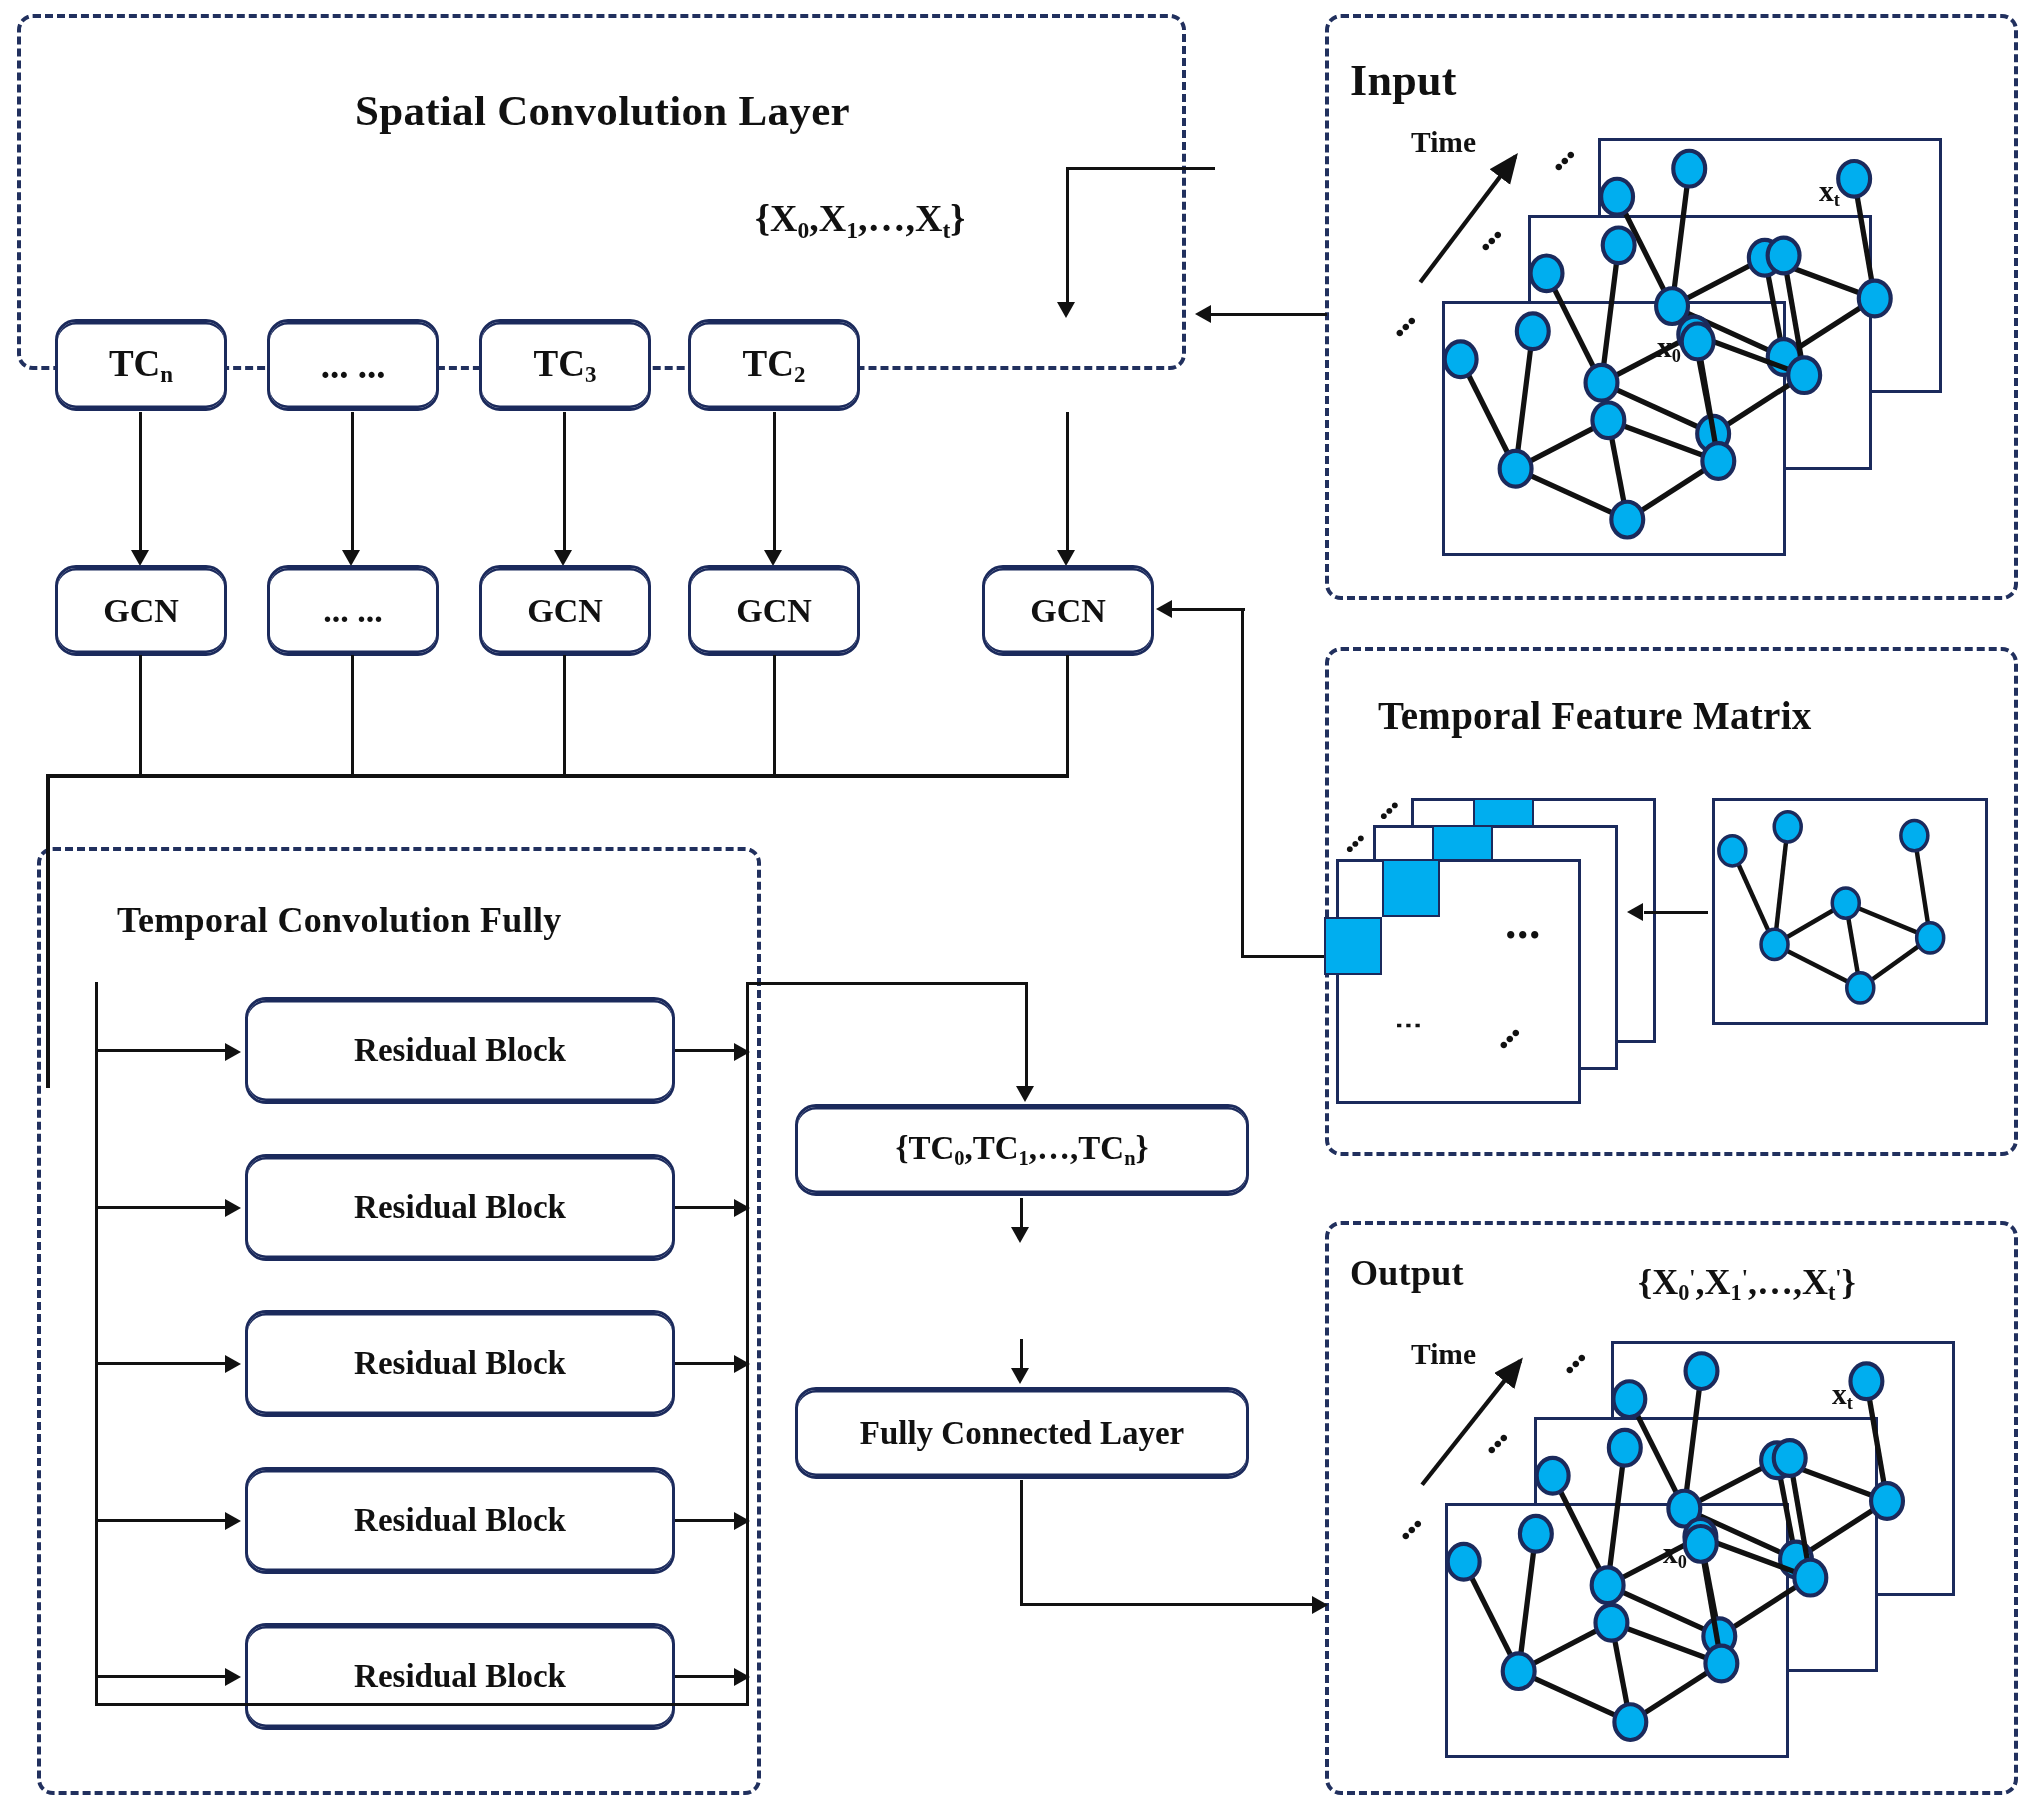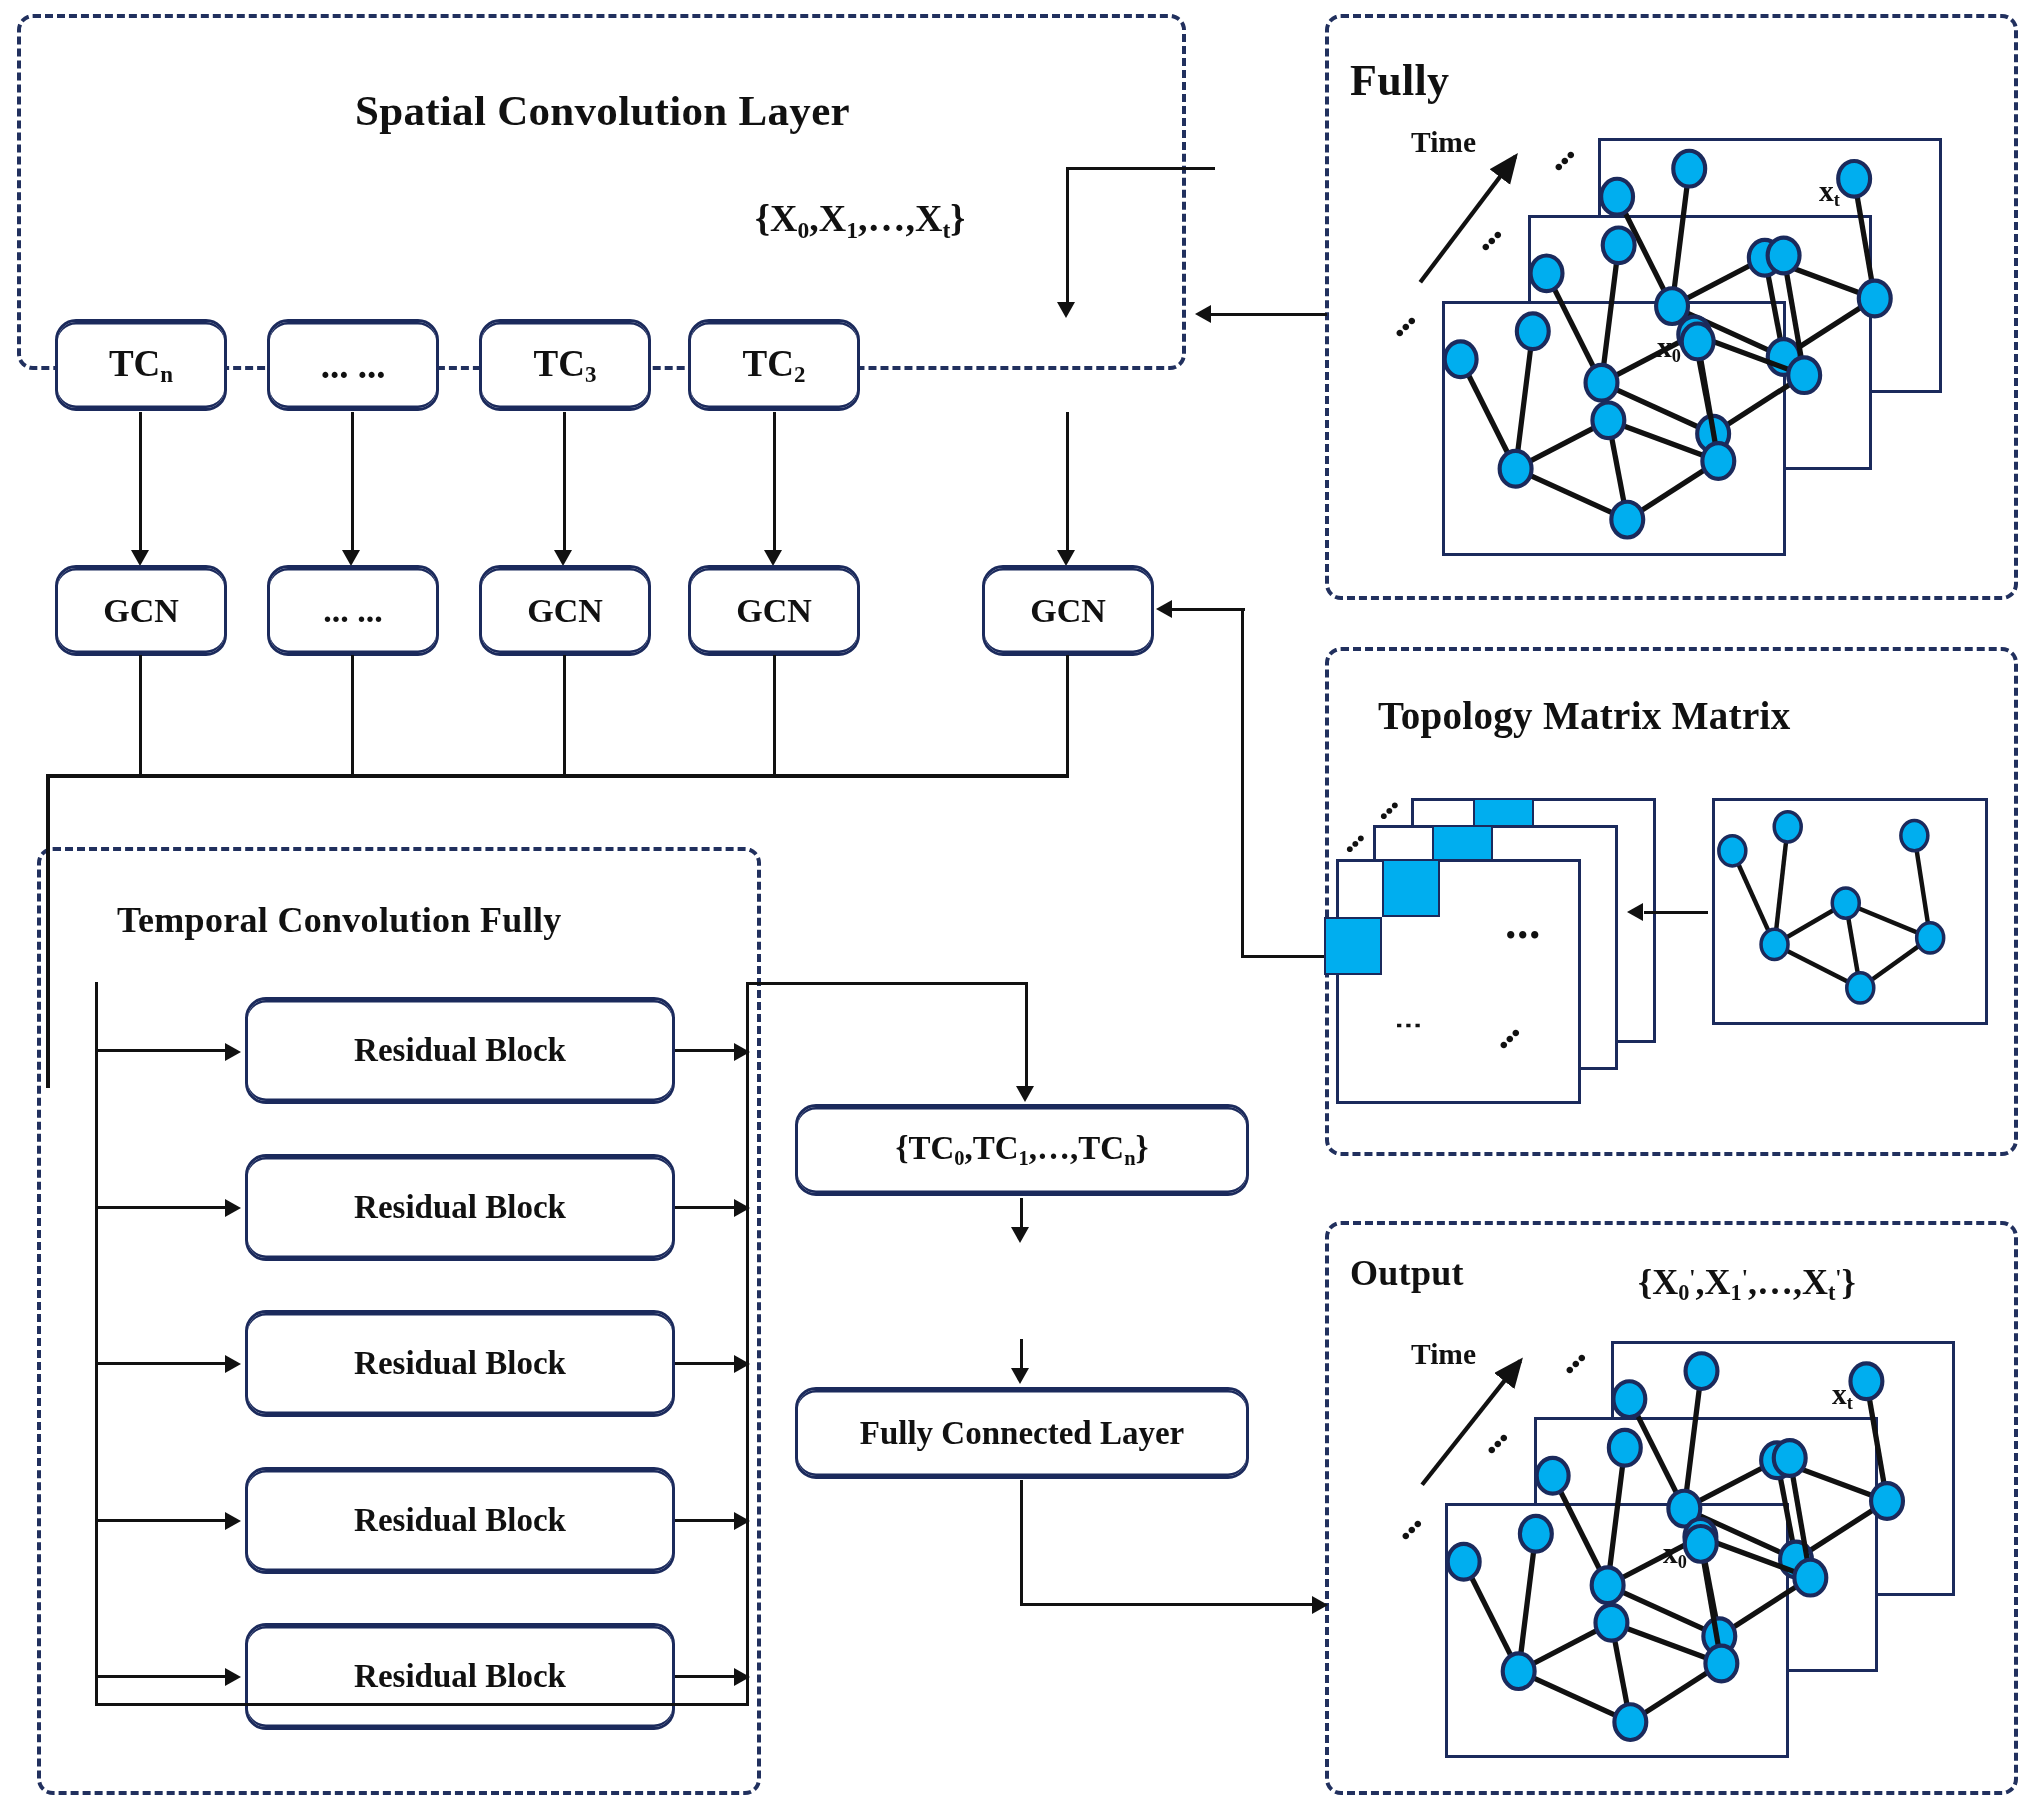--- a/index.html
+++ b/index.html
@@ -220,21 +220,21 @@
   <div class="arrow-d" style="left:1011px;top:1368px;"></div>
 
   <div class="rbox" style="left:795px;top:1387px;width:454px;height:92px;font-size:33px;">
     <span>Fully Connected Layer</span>
   </div>
 
   <div class="vline" style="left:1020px;top:1480px;height:126px;"></div>
   <div class="hline" style="left:1020px;top:1603px;width:295px;"></div>
   <div class="arrow-r" style="left:1312px;top:1596px;"></div>
 
-  <div class="title" style="left:1350px;top:55px;font-size:44px;">Fully</div>
+  <div class="title" style="left:1350px;top:55px;font-size:44px;">Input</div>
 
   <div class="ptext" style="left:1411px;top:126px;font-size:29.5px;font-family:'Liberation Serif',serif;">Time</div>
 
   <svg width="2035" height="1813" style="pointer-events:none;" viewBox="0 0 3317 2955">
     <defs>
       <marker id="ah" markerWidth="10" markerHeight="10" refX="6" refY="3" orient="auto">
         <path d="M0,0 L0,6 L7,3 z" fill="#111"></path>
       </marker>
     </defs>
     <line x1="2315" y1="460" x2="2470" y2="255" stroke="#111" stroke-width="7" marker-end="url(#ah)"></line>
@@ -298,21 +298,21 @@
         <ellipse cx="2380.8" cy="585.45" rx="26" ry="29.120000000000005" fill="#00AEEF" stroke="#1b2a5c" stroke-width="6.76"></ellipse>
         <ellipse cx="2498.4" cy="539.8" rx="26" ry="29.120000000000005" fill="#00AEEF" stroke="#1b2a5c" stroke-width="6.76"></ellipse>
         <ellipse cx="2470.4" cy="763.9000000000001" rx="26" ry="29.120000000000005" fill="#00AEEF" stroke="#1b2a5c" stroke-width="6.76"></ellipse>
         <ellipse cx="2621.6" cy="685.05" rx="26" ry="29.120000000000005" fill="#00AEEF" stroke="#1b2a5c" stroke-width="6.76"></ellipse>
         <ellipse cx="2767.2" cy="556.4" rx="26" ry="29.120000000000005" fill="#00AEEF" stroke="#1b2a5c" stroke-width="6.76"></ellipse>
         <ellipse cx="2800.8" cy="751.45" rx="26" ry="29.120000000000005" fill="#00AEEF" stroke="#1b2a5c" stroke-width="6.76"></ellipse>
         <ellipse cx="2652.4" cy="846.9" rx="26" ry="29.120000000000005" fill="#00AEEF" stroke="#1b2a5c" stroke-width="6.76"></ellipse>
       </g>
   </svg>
 
-  <div class="title" style="left:1378px;top:693px;font-size:39px;">Topology Matrix Matrix</div>
+  <div class="title" style="left:1378px;top:693px;font-size:39px;">Temporal Feature Matrix</div>
 
   <div class="mat" style="left:1411px;top:798px;width:245px;height:245px;"></div>
   <div class="cell" style="left:1473px;top:798px;width:61px;height:57px;background:#00AEEF;"></div>
 
   <div class="mat" style="left:1373px;top:825px;width:245px;height:245px;"></div>
   <div class="cell" style="left:1432px;top:825px;width:61px;height:61px;background:#00AEEF;"></div>
 
   <div class="mat" style="left:1336px;top:859px;width:245px;height:245px;"></div>
   <div class="cell" style="left:1382px;top:859px;width:58px;height:58px;background:#00AEEF;"></div>
   <div class="cell" style="left:1324px;top:917px;width:58px;height:58px;background:#00AEEF;"></div>

